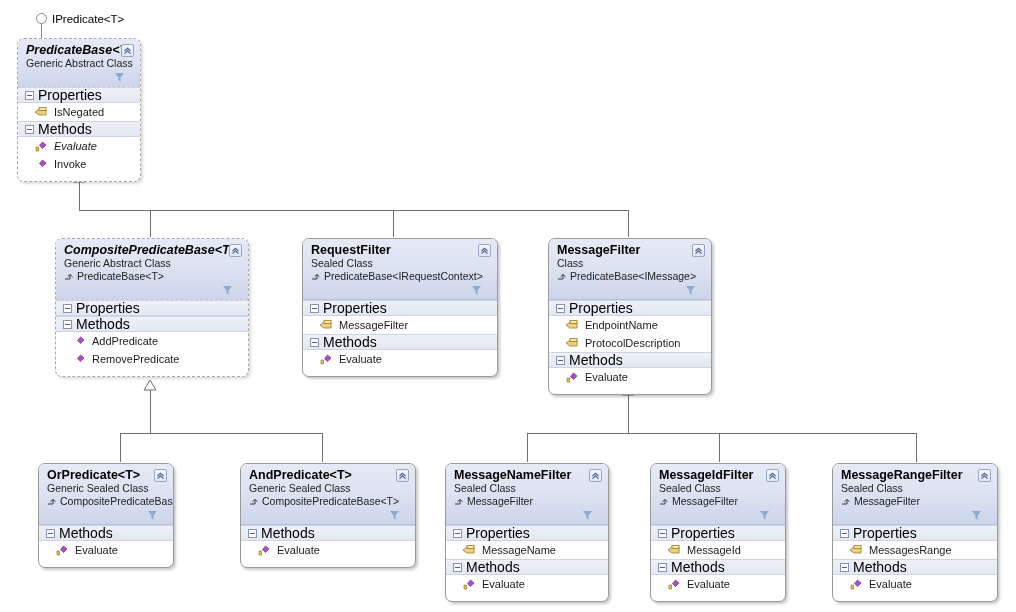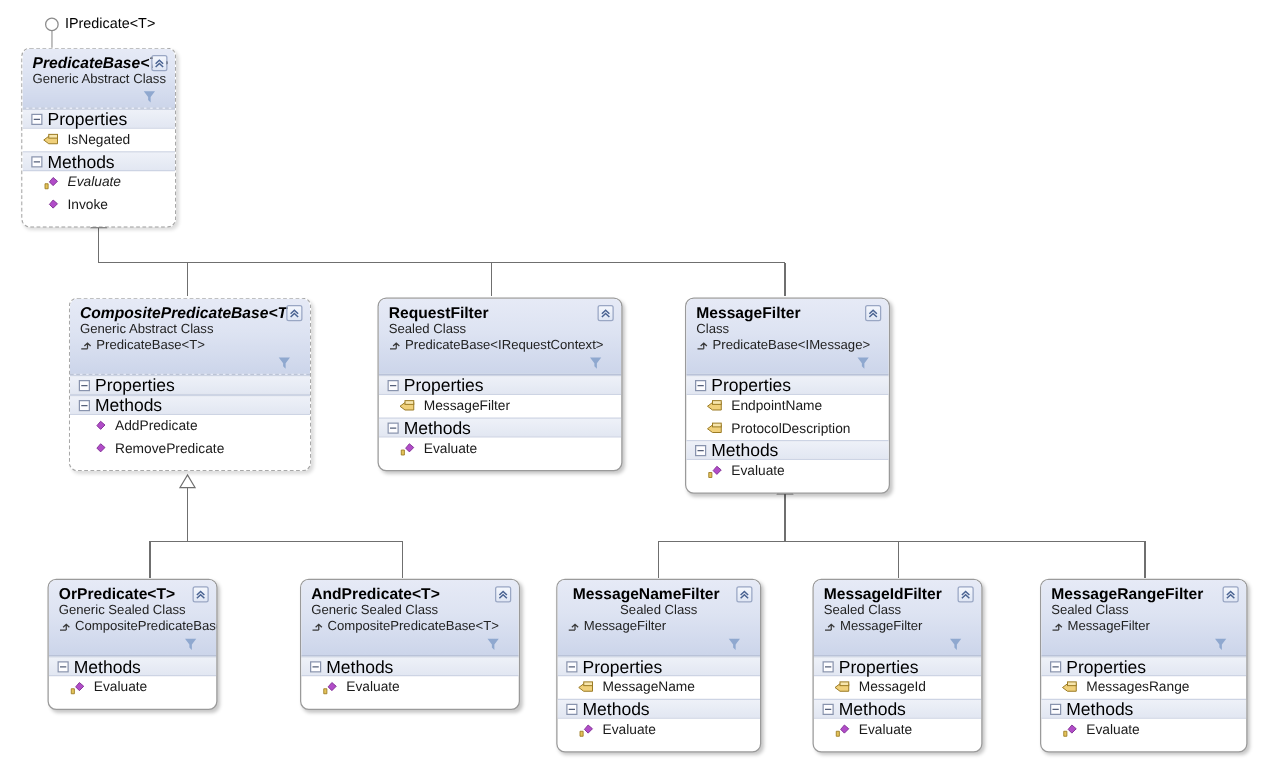--- a/index.html
+++ b/index.html
@@ -31,21 +31,20 @@
     left: 0; top: 0;
     width: 1016px;
     height: 612px;
     pointer-events: none;
   }
 
   
   .lollipop {
     position: absolute;
     display: flex;
-    align-items: center;
     gap: 5px;
   }
   .lollipop-circle {
     width: 11px;
     height: 11px;
     border: 1px solid #8a8a8a;
     border-radius: 50%;
     background: #ffffff;
     box-sizing: border-box;
   }
@@ -522,21 +521,21 @@
         <svg viewBox="0 0 14 13" width="14" height="13">
           <path d="M2 11 L2 7 L4.5 7 L4.5 11 Z" fill="#e4c35a" stroke="#9b7b24" stroke-width="0.7"></path>
           <path d="M8.5 2 L12 5 L8.5 8.5 L5.5 5.5 Z" fill="#b14cc8" stroke="#7b2c90" stroke-width="0.7"></path>
         </svg>
       </span>
       <span class="member-name">Evaluate</span>
     </div>
     <div class="spacer"></div>
   </div>
 
-  <div class="uml solid" style="left:445px; top:463px; width:164px;text-align:center;">
+  <div class="uml solid" style="left:445px; top:463px; width:164px;">
     <div class="uml-header">
       <div class="uml-title">MessageNameFilter</div>
       <div class="uml-kind">Sealed Class</div>
       <div class="uml-base">
         <svg class="base-arrow" viewBox="0 0 10 10" width="10" height="10">
           <path d="M1 7 L6 7 M6 7 L6 3 M3.5 4.8 L6 2.4 L8.5 4.8" fill="none" stroke="#3a3a3a" stroke-width="1"></path>
         </svg>
         <span>MessageFilter</span>
       </div>
       <div class="uml-filterrow">

